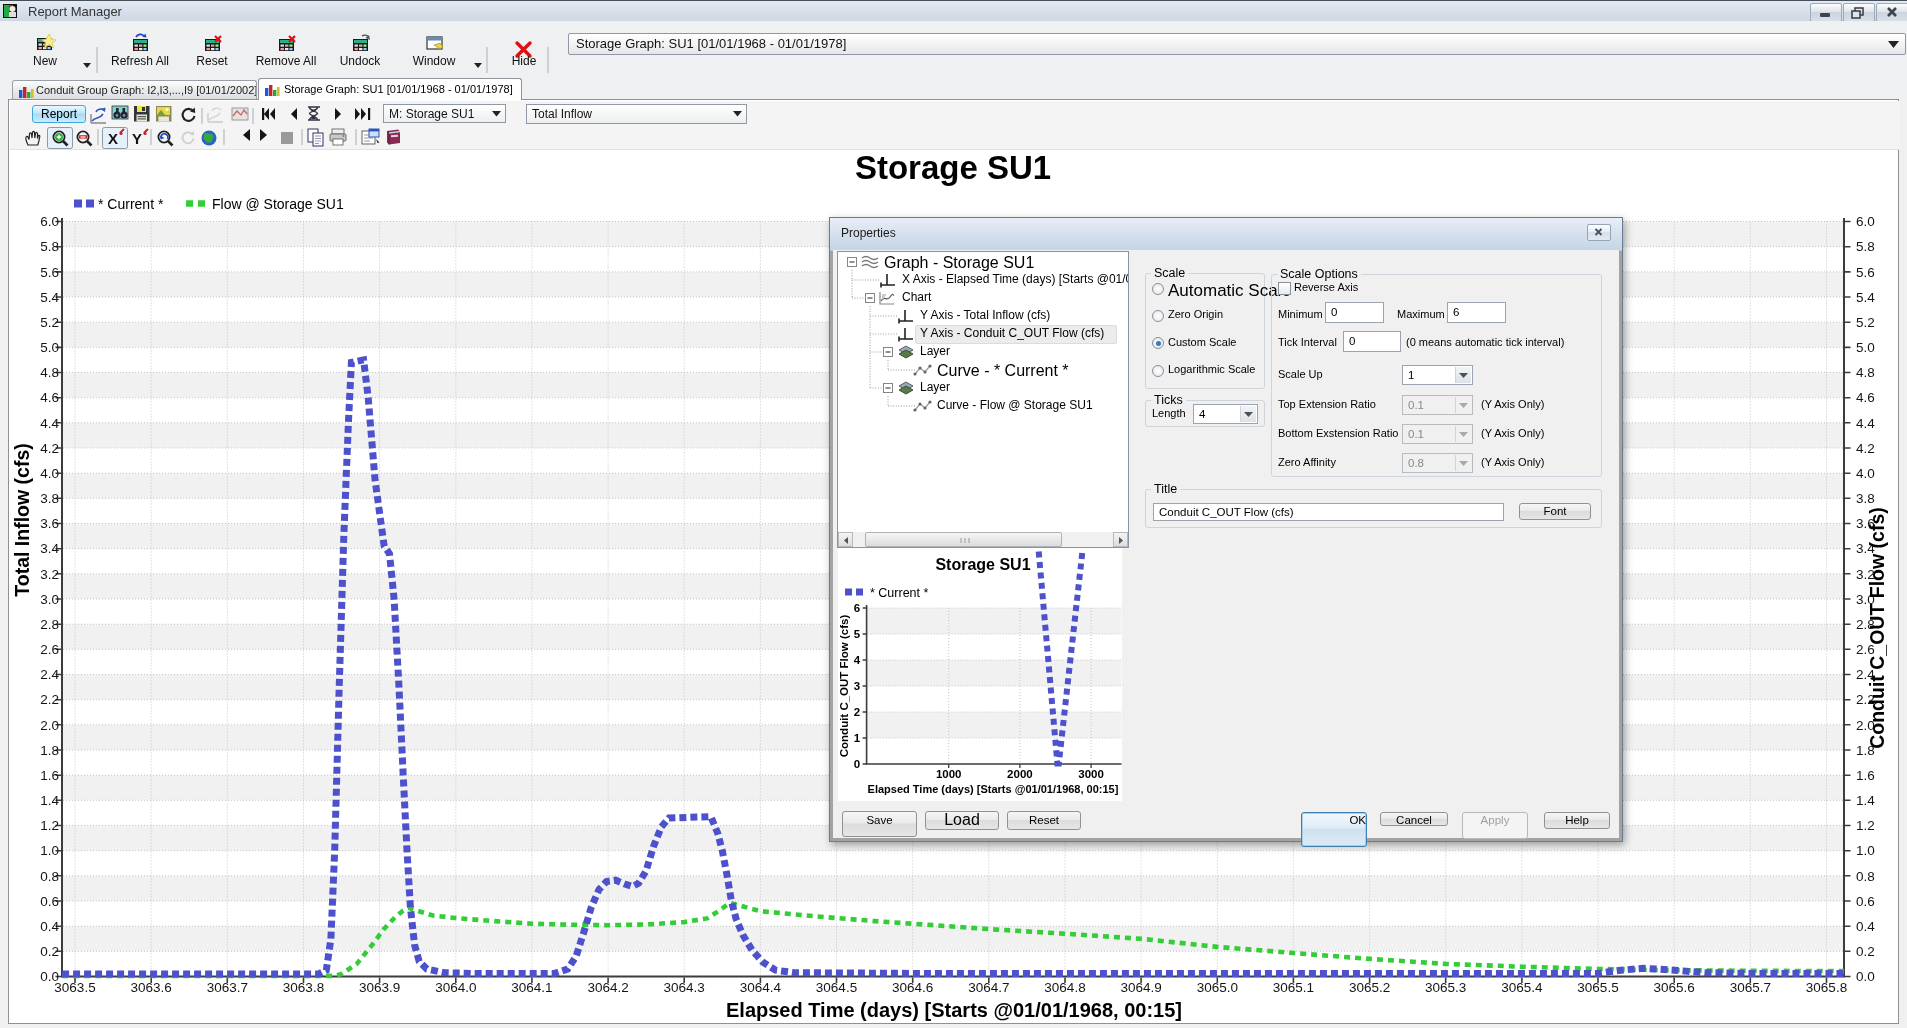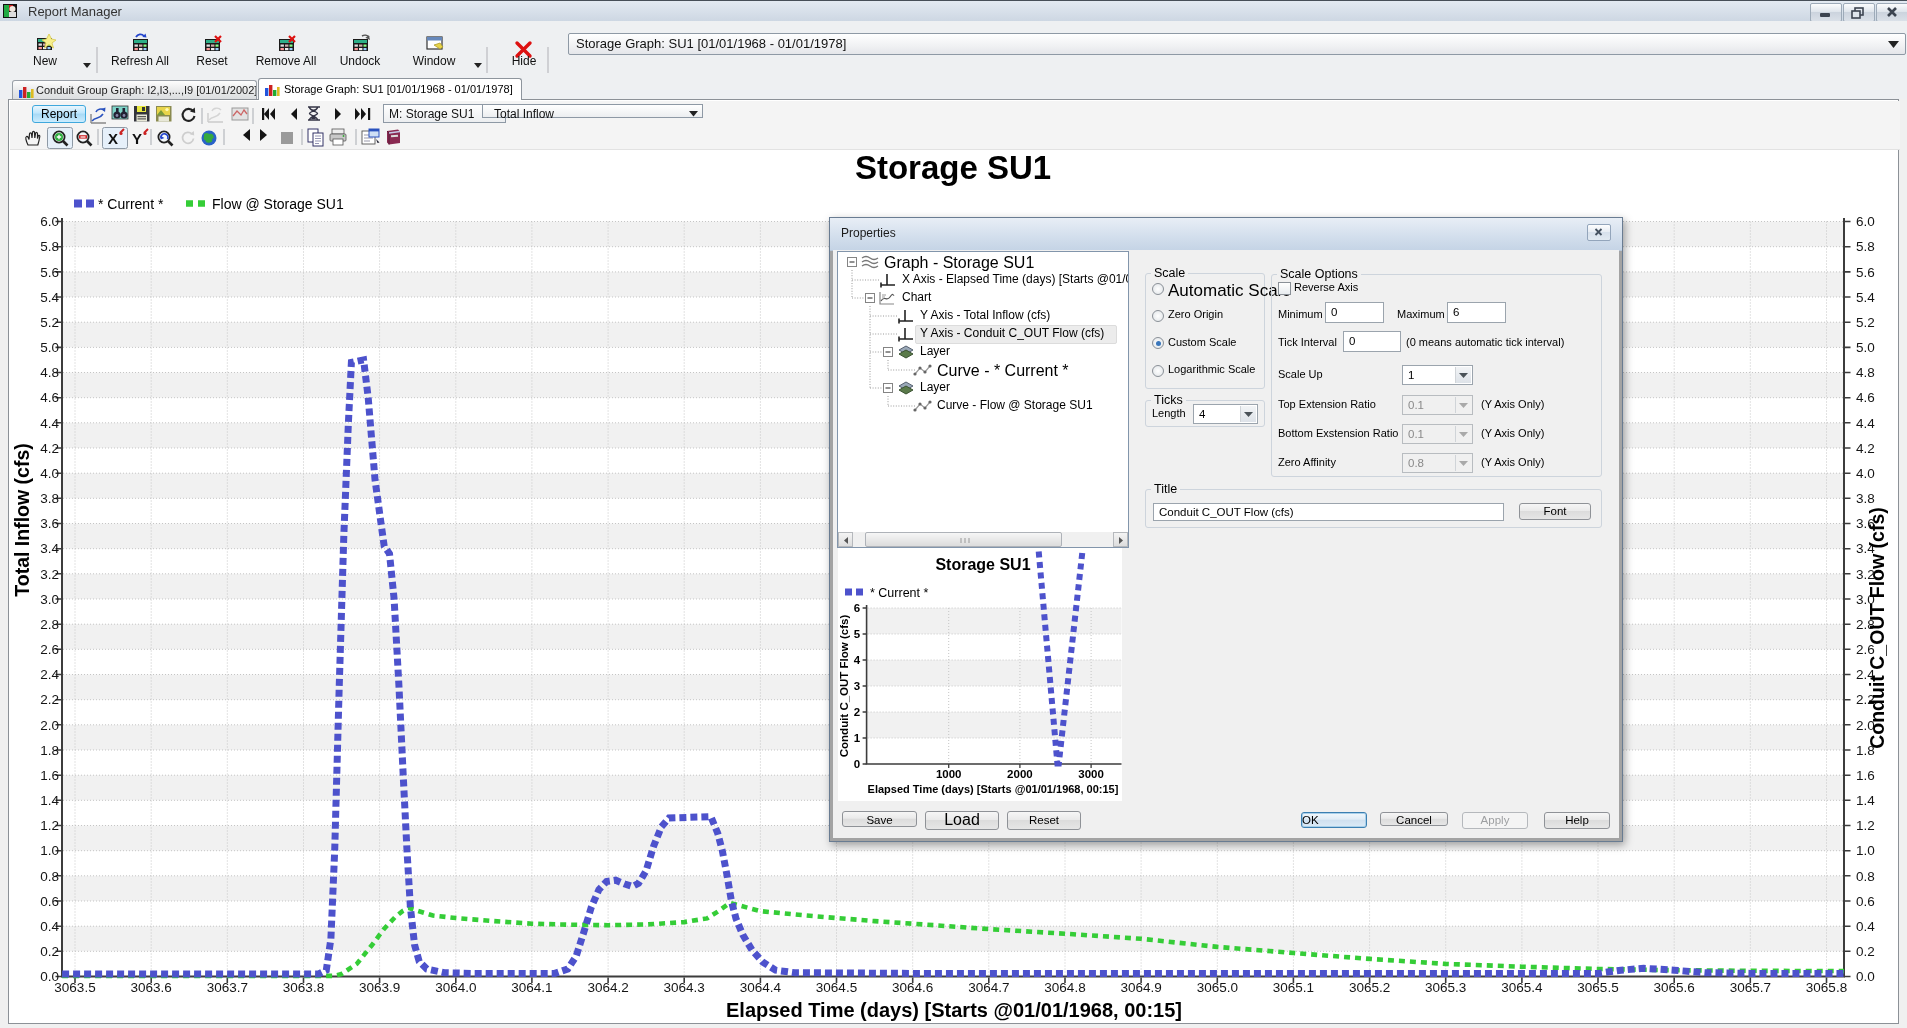--- a/index.html
+++ b/index.html
@@ -57,21 +57,21 @@
           </g>
           <g transform="translate(297,3)" stroke="#334" stroke-width="1.5" fill="none">
             <path d="M1 0 h12 M1 13 h12 M2.5 0 c0 4 8 4.5 8 6.5 c0 2 -8 2.5 -8 6.5 M10.5 0 c0 4 -8 4.5 -8 6.5 c0 2 8 2.5 8 6.5"></path>
             <path d="M4 2.5 c1 1.5 5 1.5 6 0 z M6.5 8 l2.5 4 h-5 z" fill="#334" stroke="none"></path>
           </g>
         </svg>
         <div style="position:absolute;left:22px;top:4px;width:54px;height:18px;background:linear-gradient(#eaf6fd,#bee6fd 45%,#a7d9f5 50%,#cbecfe);border:1.5px solid #3fa8dd;border-radius:3px;font:12px 'Liberation Sans',sans-serif;color:#000;text-align:center;line-height:17px;box-sizing:border-box">Report</div>
         <div style="position:absolute;left:373px;top:3px;width:123px;height:19px;border:1px solid #8e99a5;background:linear-gradient(#fff,#eceef0);font:12px 'Liberation Sans',sans-serif;color:#111;line-height:18px;padding-left:5px;box-sizing:border-box">M: Storage SU1<svg width="9" height="6" style="position:absolute;right:4px;top:6px">
             <path d="M0 0h9l-4.5 5.5z" fill="#222"></path>
           </svg></div>
-        <div style="position:absolute;left:472px;top:3px;width:221px;height:14px;border:1px solid #8e99a5;background:linear-gradient(#fff,#eceef0);font:12px 'Liberation Sans',sans-serif;color:#111;line-height:18px;padding-left:11px;box-sizing:border-box">Total Inflow<svg width="9" height="6" style="position:absolute;right:4px;top:6px">
+        <div style="position:absolute;left:516px;top:3px;width:221px;height:20px;border:1px solid #8e99a5;background:linear-gradient(#fff,#eceef0);font:12px 'Liberation Sans',sans-serif;color:#111;line-height:18px;padding-left:5px;box-sizing:border-box">Total Inflow<svg width="9" height="6" style="position:absolute;right:4px;top:6px">
             <path d="M0 0h9l-4.5 5.5z" fill="#222"></path>
           </svg></div>
       </div>
       <div style="position:absolute;left:1px;top:26px;width:1890px;height:23px;background:#f4f4f4;border-bottom:1px solid #e2e2e2">
         <svg width="1907" height="24" style="position:absolute;left:0;top:1px">
           <rect x="37.5" y="0.5" width="25" height="21" rx="2" fill="#e6f0fa" stroke="#8e99a5"></rect>
           <rect x="92.5" y="0.5" width="25" height="21" rx="2" fill="#e6f0fa" stroke="#8e99a5"></rect>
           <g transform="translate(15,3)" fill="none" stroke="#222" stroke-width="1.2">
             <path d="M3 15 C1 11 0 7 1.5 6.5 C3 6 3.5 8 4 9.5 L4.5 4 C4.5 2.5 6.5 2.5 6.5 4 L7 8 L7.5 2.5 C7.5 1 9.5 1 9.5 2.5 L9.8 8 L10.5 3.5 C10.8 2 12.5 2.2 12.5 3.8 L12.5 8.5 L13.2 6 C13.6 4.8 15 5.2 14.8 6.5 C14.4 9 13.8 12 12.8 15 Z"></path>
           </g>
@@ -556,20 +556,20 @@
       <div style="position:absolute;left:572px;top:235px;width:71px;height:20px;border:1px solid #b8bcc0;background:#f0f0f0;font-family:'Liberation Sans',sans-serif;font-size:11.5px;color:#8a8a8a;line-height:18px;padding-left:5px;box-sizing:border-box">0.8<div style="position:absolute;right:1px;top:1px;bottom:1px;width:15px;background:#f0f0f0;border-left:1px solid #d0d4d8">
           <svg width="9" height="6" style="position:absolute;left:3px;top:6px">
             <path d="M0 0h9l-4.5 5z" fill="#a9a9a9"></path>
           </svg>
         </div></div>
       <div style="position:absolute;left:651px;top:238px;font-family:'Liberation Sans',sans-serif;font-size:11.0px;color:#000;white-space:nowrap">(Y Axis Only)</div>
       <div style="position:absolute;left:315px;top:271px;width:455px;height:37px;border:1px solid #cdd4dc;border-radius:3px"></div>
       <div style="position:absolute;left:321px;top:264px;background:#f0f0f0;padding:0 3px;font-family:'Liberation Sans',sans-serif;font-size:12.5px;color:#000">Title</div>
       <div style="position:absolute;left:323px;top:285px;width:351px;height:18px;border:1px solid #9ba4ad;background:#fff;font-family:'Liberation Sans',sans-serif;font-size:11.5px;color:#000;line-height:16px;padding-left:5px;box-sizing:border-box">Conduit C_OUT Flow (cfs)</div>
       <div style="position:absolute;left:689px;top:285px;width:72px;height:17px;background:linear-gradient(#f6f6f6,#eaeaea 45%,#dcdcdc 50%,#e6e6e6);border:1px solid #8f9297;color:#000;border-radius:3px;font-family:'Liberation Sans',sans-serif;font-size:11.5px;text-align:center;line-height:14px;box-sizing:border-box">Font</div>
-      <div style="position:absolute;left:12px;top:593px;width:75px;height:16px;background:linear-gradient(#f6f6f6,#eaeaea 45%,#dcdcdc 50%,#e6e6e6);border:1px solid #8f9297;color:#000;border-radius:3px;font-family:'Liberation Sans',sans-serif;font-size:11.5px;text-align:center;line-height:16px;box-sizing:border-box">Save</div>
+      <div style="position:absolute;left:12px;top:593px;width:75px;height:26px;background:linear-gradient(#f6f6f6,#eaeaea 45%,#dcdcdc 50%,#e6e6e6);border:1px solid #8f9297;color:#000;border-radius:3px;font-family:'Liberation Sans',sans-serif;font-size:11.5px;text-align:center;line-height:16px;box-sizing:border-box">Save</div>
       <div style="position:absolute;left:95px;top:593px;width:74px;height:19px;background:linear-gradient(#f6f6f6,#eaeaea 45%,#dcdcdc 50%,#e6e6e6);border:1px solid #8f9297;color:#000;border-radius:3px;font-family:'Liberation Sans',sans-serif;font-size:16px;text-align:center;line-height:16px;box-sizing:border-box">Load</div>
       <div style="position:absolute;left:177px;top:593px;width:74px;height:19px;background:linear-gradient(#f6f6f6,#eaeaea 45%,#dcdcdc 50%,#e6e6e6);border:1px solid #8f9297;color:#000;border-radius:3px;font-family:'Liberation Sans',sans-serif;font-size:11.5px;text-align:center;line-height:16px;box-sizing:border-box">Reset</div>
-      <div style="position:absolute;left:471px;top:594px;width:66px;height:16px;background:linear-gradient(#f2f8fc,#e0ecf6 45%,#cfe0ef 50%,#dcebf7);border:1px solid #3c7fb1;box-shadow:inset 0 0 0 1px #a9d0ea;color:#000;border-radius:3px;font-family:'Liberation Sans',sans-serif;font-size:11.5px;text-align:left;line-height:14px;box-sizing:border-box">OK</div>
+      <div style="position:absolute;left:471px;top:594px;width:66px;height:35px;background:linear-gradient(#f2f8fc,#e0ecf6 45%,#cfe0ef 50%,#dcebf7);border:1px solid #3c7fb1;box-shadow:inset 0 0 0 1px #a9d0ea;color:#000;border-radius:3px;font-family:'Liberation Sans',sans-serif;font-size:11.5px;text-align:right;line-height:14px;box-sizing:border-box">OK</div>
       <div style="position:absolute;left:550px;top:594px;width:68px;height:14px;background:linear-gradient(#f6f6f6,#eaeaea 45%,#dcdcdc 50%,#e6e6e6);border:1px solid #8f9297;color:#000;border-radius:3px;font-family:'Liberation Sans',sans-serif;font-size:11.5px;text-align:center;line-height:14px;box-sizing:border-box">Cancel</div>
-      <div style="position:absolute;left:632px;top:594px;width:66px;height:17px;background:#f4f4f4;border:1px solid #b5b8bc;color:#9d9fa1;border-radius:3px;font-family:'Liberation Sans',sans-serif;font-size:11.5px;text-align:center;line-height:14px;box-sizing:border-box">Apply</div>
+      <div style="position:absolute;left:632px;top:594px;width:66px;height:27px;background:#f4f4f4;border:1px solid #b5b8bc;color:#9d9fa1;border-radius:3px;font-family:'Liberation Sans',sans-serif;font-size:11.5px;text-align:center;line-height:14px;box-sizing:border-box">Apply</div>
       <div style="position:absolute;left:714px;top:594px;width:66px;height:17px;background:linear-gradient(#f6f6f6,#eaeaea 45%,#dcdcdc 50%,#e6e6e6);border:1px solid #8f9297;color:#000;border-radius:3px;font-family:'Liberation Sans',sans-serif;font-size:11.5px;text-align:center;line-height:14px;box-sizing:border-box">Help</div>
     </div>
   </div>
 </body></html>

